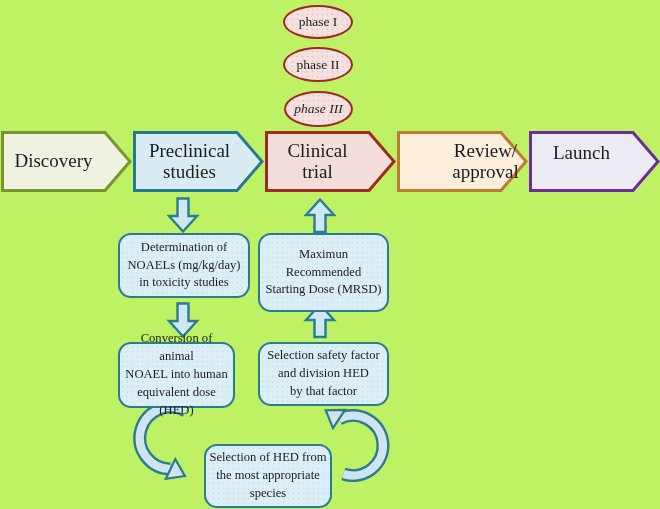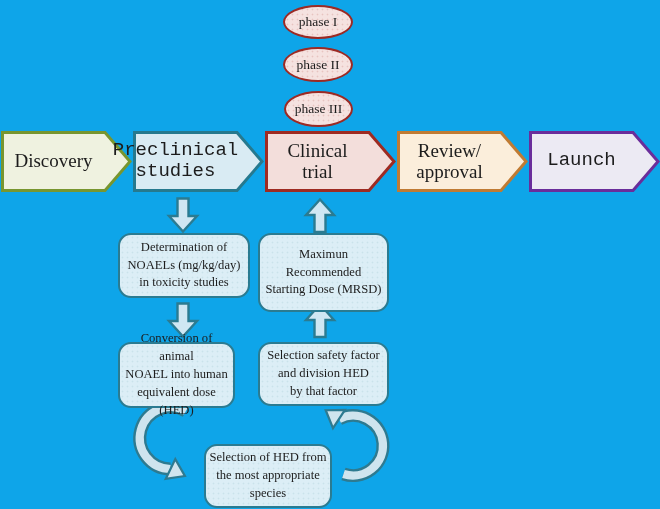--- a/index.html
+++ b/index.html
@@ -1,17 +1,17 @@
 <!DOCTYPE html>
 <html><head>
 <meta charset="utf-8">
 <style>
   html,body{margin:0;padding:0;background:#ffffff;}
   #figure{
-    position:relative;width:660px;height:509px;background:#0ea5e9;overflow:hidden;
+    position:relative;width:660px;height:509px;background:#bef264;overflow:hidden;
     font-family:"Liberation Serif","DejaVu Serif",serif;color:#1c1c1c;
   }
   #shapes{position:absolute;left:0;top:0;width:660px;height:509px;}
   .label{position:absolute;display:flex;align-items:center;justify-content:center;
     text-align:center;white-space:pre-line;}
   .stage-label{font-size:19px;line-height:1.12;}
   .phase{
     position:absolute;border:2.5px solid #9c2a24;border-radius:50%;
     background-color:#f5e2e0;
     background-image:radial-gradient(circle, rgba(158,43,36,0.16) 0.8px, transparent 1.1px);
@@ -60,32 +60,32 @@
       <polygon points="345,409.9 333,428.1 325.7,410.2" stroke-width="2.2" fill="#cfe4ee" stroke="#2e7a90"></polygon>
     </g>
   </svg>
 
   <div class="phase" style="left:283px;top:5px;width:70px;height:34px;">
     <span>phase I</span>
   </div>
   <div class="phase" style="left:283px;top:47px;width:70px;height:35px;">
     <span>phase II</span>
   </div>
-  <div class="phase" style="left:284px;top:91px;width:69px;height:36px;">
+  <div class="phase" style="left:284px;top:91px;width:69px;height:36px;font-style:italic;">
     <span>phase III</span>
   </div>
 
   <div class="label stage-label" style="left:2px;top:132px;width:103px;height:58px;">Discovery</div>
-  <div class="label stage-label" style="left:124px;top:132px;width:103px;height:58px;font-family:Liberation Mono, monospace;">Preclinical
+  <div class="label stage-label" style="left:138px;top:132px;width:103px;height:58px;">Preclinical
 studies</div>
   <div class="label stage-label" style="left:266px;top:132px;width:103px;height:58px;">Clinical
 trial</div>
-  <div class="label stage-label" style="left:398px;top:132px;width:103px;height:58px;">Review/
+  <div class="label stage-label" style="left:398px;top:132px;width:103px;height:58px;padding-left:36px;">Review/
 approval</div>
-  <div class="label stage-label" style="left:530px;top:132px;width:103px;height:58px;font-family:Liberation Mono, monospace;">Launch</div>
+  <div class="label stage-label" style="left:530px;top:124px;width:103px;height:58px;">Launch</div>
 
   <div class="pbox" style="left:118px;top:233px;width:132px;height:65px;">Determination of
 NOAELs (mg/kg/day)
 in toxicity studies</div>
   <div class="pbox" style="left:258px;top:233px;width:131px;height:79px;">Maximun
 Recommended
 Starting Dose (MRSD)</div>
   <div class="pbox" style="left:118px;top:342px;width:117px;height:66px;">Conversion of animal
 NOAEL into human
 equivalent dose

